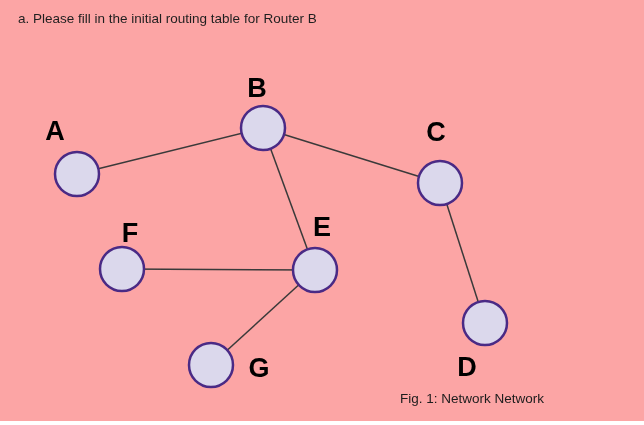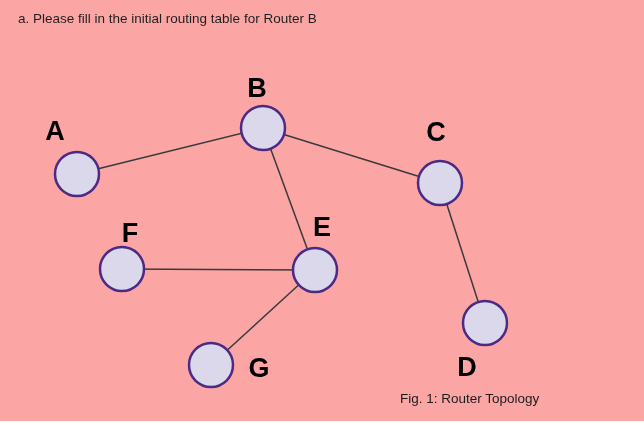--- a/index.html
+++ b/index.html
@@ -71,17 +71,17 @@
       <circle cx="211" cy="365" r="22" fill="#dbd8ec" stroke="#4a2a85" stroke-width="2.5"></circle>
       <text x="55" y="140" text-anchor="middle" fill="#000000" font-size="27" font-weight="bold" font-family="&quot;Liberation Sans&quot;, sans-serif">A</text>
       <text x="257" y="97" text-anchor="middle" fill="#000000" font-size="27" font-weight="bold" font-family="&quot;Liberation Sans&quot;, sans-serif">B</text>
       <text x="436" y="141" text-anchor="middle" fill="#000000" font-size="27" font-weight="bold" font-family="&quot;Liberation Sans&quot;, sans-serif">C</text>
       <text x="467" y="376" text-anchor="middle" fill="#000000" font-size="27" font-weight="bold" font-family="&quot;Liberation Sans&quot;, sans-serif">D</text>
       <text x="322" y="236" text-anchor="middle" fill="#000000" font-size="27" font-weight="bold" font-family="&quot;Liberation Sans&quot;, sans-serif">E</text>
       <text x="130" y="242" text-anchor="middle" fill="#000000" font-size="27" font-weight="bold" font-family="&quot;Liberation Sans&quot;, sans-serif">F</text>
       <text x="259" y="377" text-anchor="middle" fill="#000000" font-size="27" font-weight="bold" font-family="&quot;Liberation Sans&quot;, sans-serif">G</text>
     </svg>
 
-  <div class="figure-caption">Fig. 1: Router Topology</div>
+  <div class="figure-caption">Fig. 1: Network Network</div>
 
   <div class="blue-divider-line" style="background: rgb(74, 134, 232);"></div>
 
 </div>
 
 </body></html>

